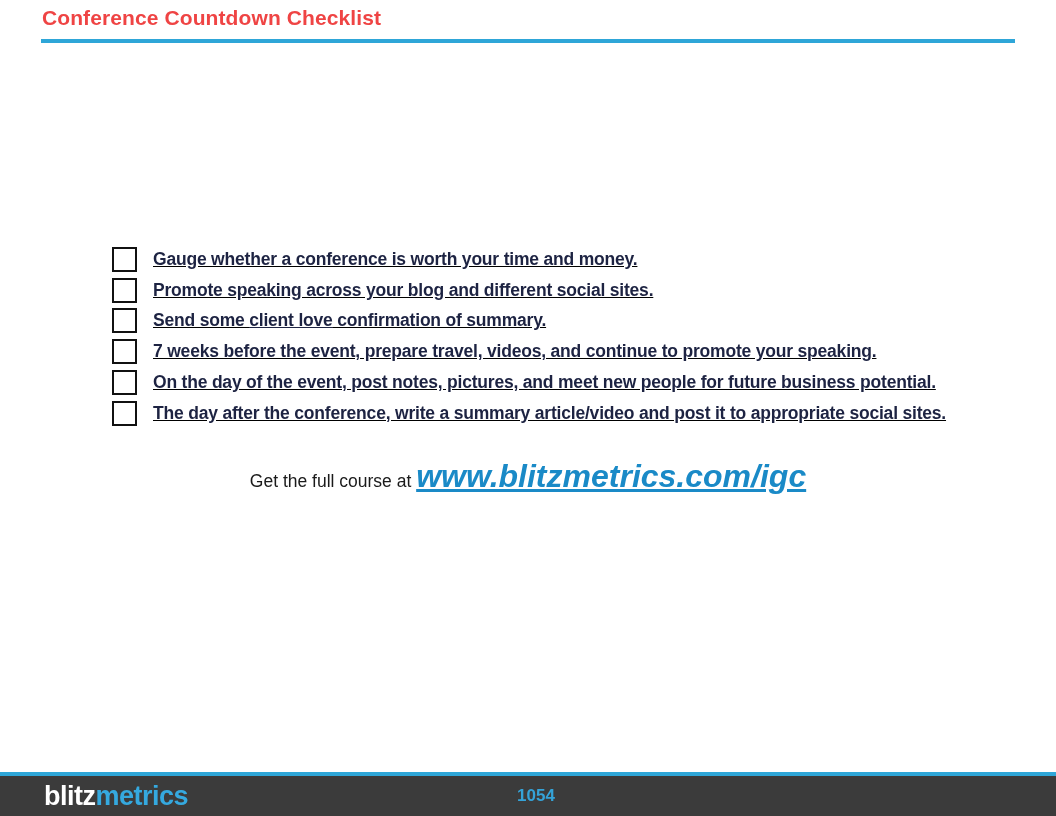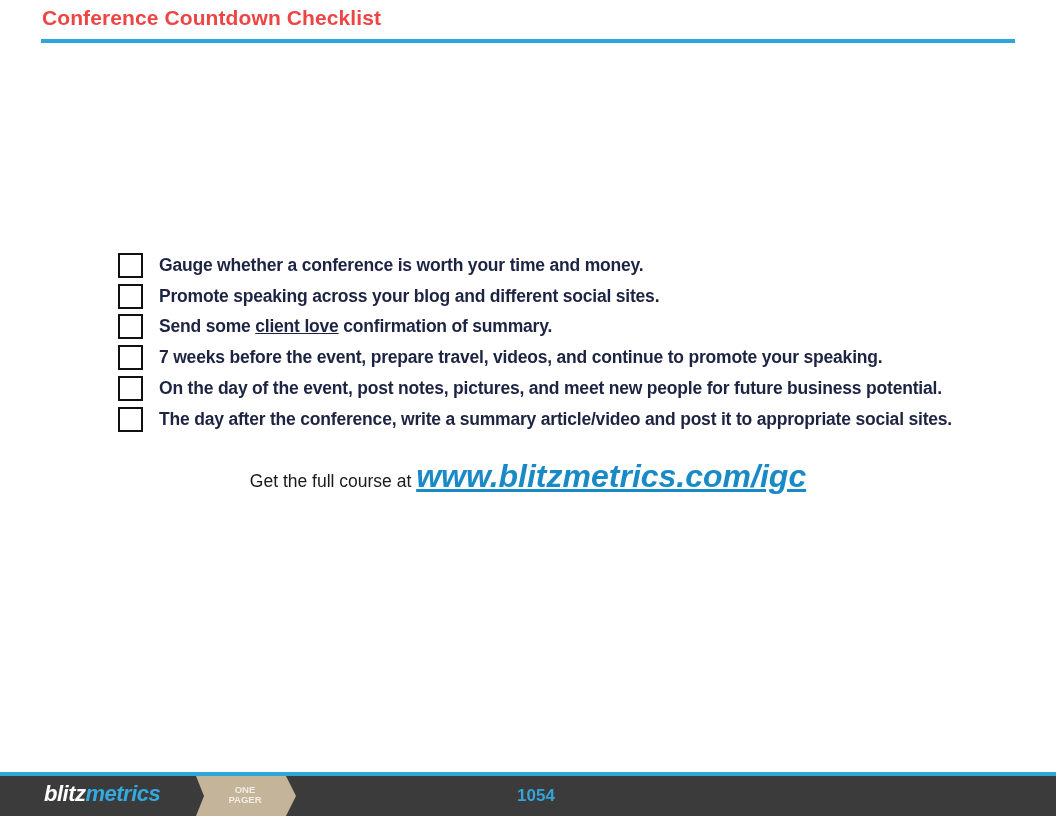--- a/index.html
+++ b/index.html
@@ -12,21 +12,21 @@
       position: absolute; left: 42px; top: 6px;
       font-size: 21px; font-weight: bold; color: #ef4444;
       letter-spacing: 0.1px;
     }
     .title-rule {
       position: absolute; left: 41px; top: 39px; width: 974px; height: 4px;
       background: #2ea6d8;
     }
     .checklist {
       position: absolute; left: 107px; top: 239px;
-      margin: 11px; padding: 0; list-style: none;
+      margin: 5px; padding: 0; list-style: none; text-decoration: underline;
     }
     .check-item {
       display: flex; align-items: center; height: 30.8px;
     }
     .checkbox {
       width: 21px; height: 21px; border: 2px solid #111111;
       box-sizing: content-box; background: #fff; flex: 0 0 auto;
     }
     .check-text {
       margin-left: 16px; font-size: 17.5px; font-weight: bold; color: #1d2342;
@@ -40,21 +40,21 @@
     .cta-link {
       font-size: 32px; font-weight: bold; font-style: italic; color: #1a8ac7;
       text-decoration: underline;
     }
     .footer {
       position: absolute; left: 0; top: 772px; width: 1056px; height: 44px;
       background: #3b3b3b; border-top: 4px solid #2ea6d8; box-sizing: border-box;
     }
     .brand {
       position: absolute; left: 44px; top: 5px;
-      font-size: 22px; font-weight: bold; font-style: italic; letter-spacing: -0.5px;
+      font-size: 27px; font-weight: bold; letter-spacing: -0.5px;
     }
     .brand-a { color: #ffffff; }
     .brand-b { color: #35a9df; }
     .tag {
       position: absolute; left: 196px; top: 0; height: 40px; width: 100px;
     }
     .tag svg { position: absolute; left: 0; top: 0; }
     .tag-text {
       position: absolute; left: 18px; top: 9px; width: 62px; text-align: center;
       font-size: 9.5px; font-weight: bold; color: #f2ede3; line-height: 10px;
@@ -98,23 +98,14 @@
 </ul>
 
 <div class="cta">
   <span style="white-space:pre">Get the full course at </span><a class="cta-link">www.blitzmetrics.com/igc</a>
 </div>
 
 <div class="footer">
   <div class="brand">
     <span class="brand-a">blitz</span><span class="brand-b">metrics</span>
   </div>
-  <div class="tag">
-    <svg width="100" height="40" viewBox="0 0 100 40">
-      <polygon points="0,0 90,0 100,20 90,40 0,40 8,20" fill="#c4b49a"></polygon>
-    </svg>
-    <div class="tag-text">
-      <div>ONE</div>
-      <div>PAGER</div>
-    </div>
-  </div>
   <div class="page-number">1054</div>
 </div>
 
 </body></html>

